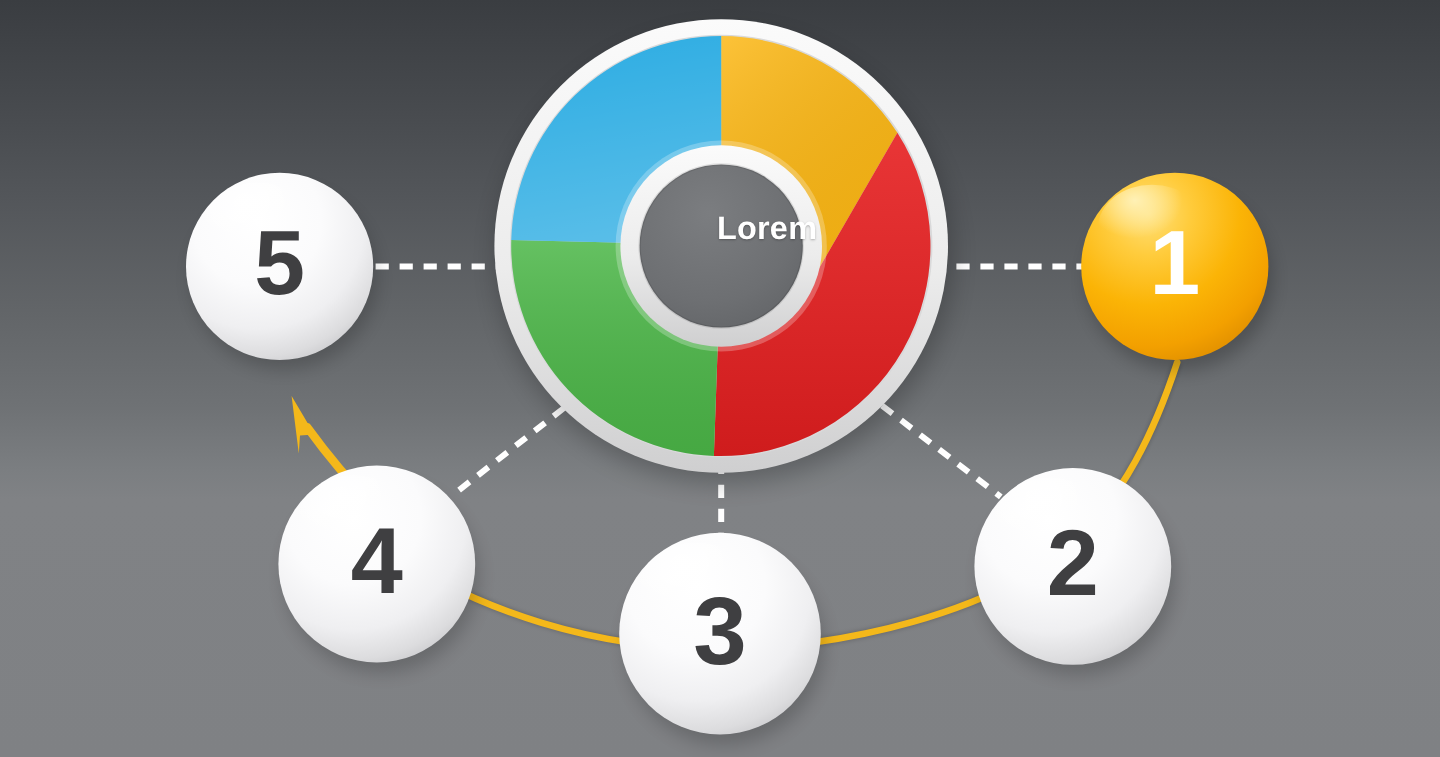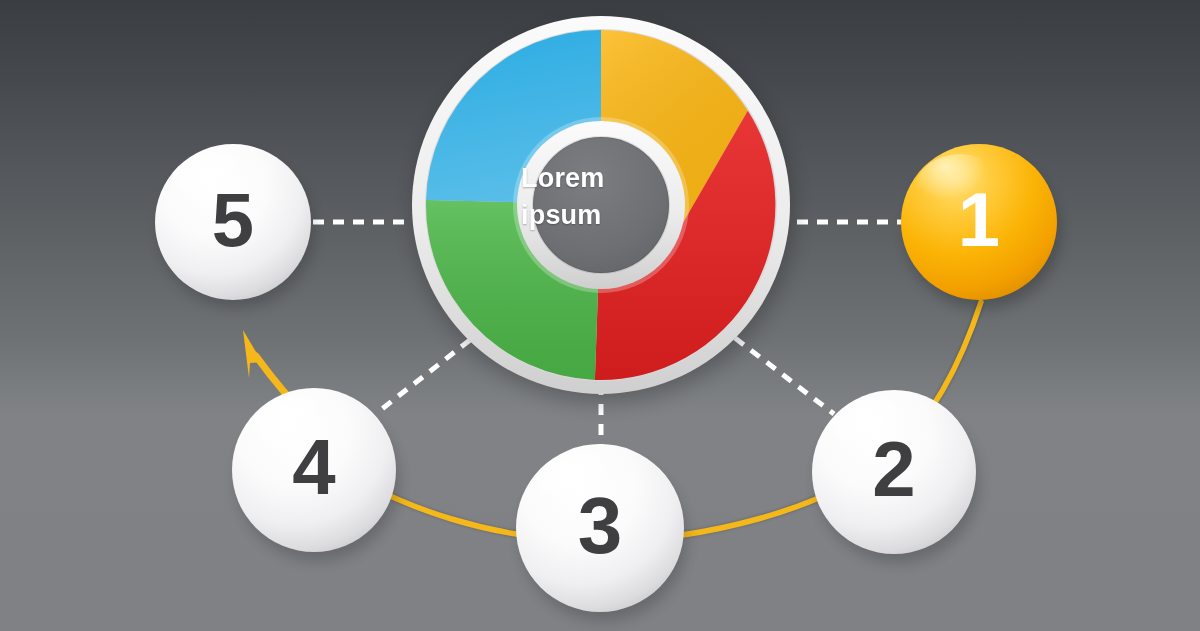--- a/index.html
+++ b/index.html
@@ -31,22 +31,22 @@
     font-weight:bold;
     text-align:center;
     line-height:1;
     pointer-events:none;
     user-select:none;
   }
   .num-dark{color:#3f3f41;}
   .num-light{color:#ffffff;}
   #center-label{
     position:absolute;
-    left:521px;top:160px;width:160px;
-    text-align:left;
+    left:521px;top:172px;width:160px;
+    text-align:right;
     color:#ffffff;
     font-family:"Liberation Sans", sans-serif;
     font-weight:bold;
     font-size:27px;
     line-height:1.38;
     letter-spacing:.2px;
     text-shadow:0 1px 2px rgba(0,0,0,.28);
     user-select:none;
   }
 </style>
@@ -217,21 +217,20 @@
         <ellipse cx="983" cy="233" rx="77" ry="76" fill="#000000" opacity=".22" filter="url(#fSoft)"></ellipse>
         <circle cx="979" cy="222" r="78" fill="url(#gOrange)"></circle>
         <ellipse cx="960" cy="190" rx="45" ry="36" fill="url(#gOrangeHi)"></ellipse>
       </g>
 
     </g>
   </svg>
 
   <div id="center-label">
     <div>Lorem</div>
-    <div>ipsum</div>
   </div>
 
   <div class="num num-dark" style="left:193px;top:182px;width:80px;font-size:76px;">5</div>
   <div class="num num-dark" style="left:274px;top:428px;width:80px;font-size:78px;">4</div>
   <div class="num num-dark" style="left:560px;top:486px;width:80px;font-size:80px;">3</div>
   <div class="num num-dark" style="left:854px;top:430px;width:80px;font-size:78px;">2</div>
   <div class="num num-light" style="left:939px;top:182px;width:80px;font-size:76px;">1</div>
 
 </div>
 

